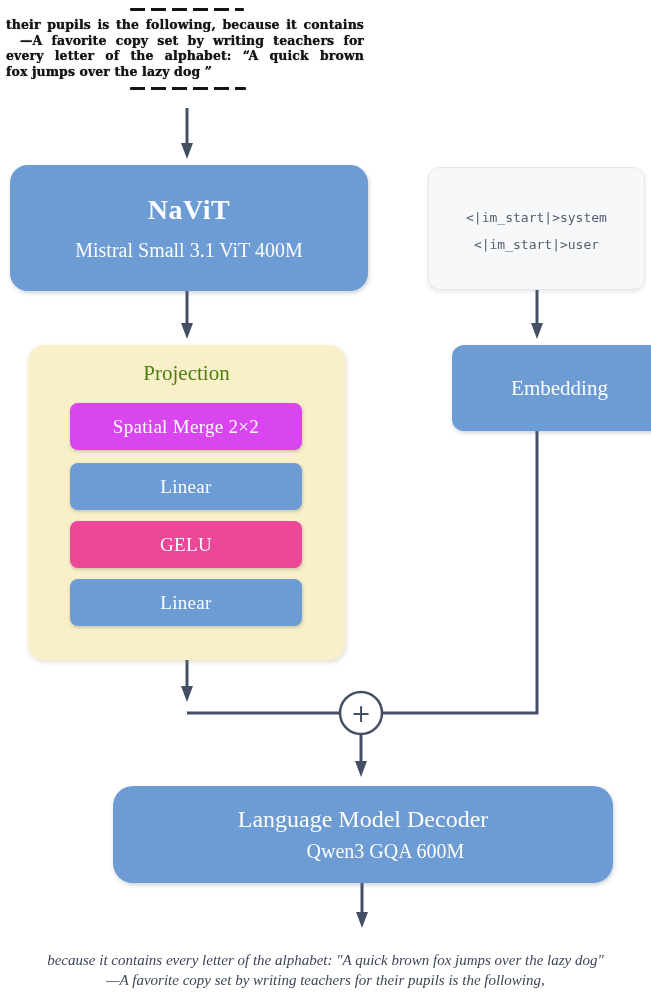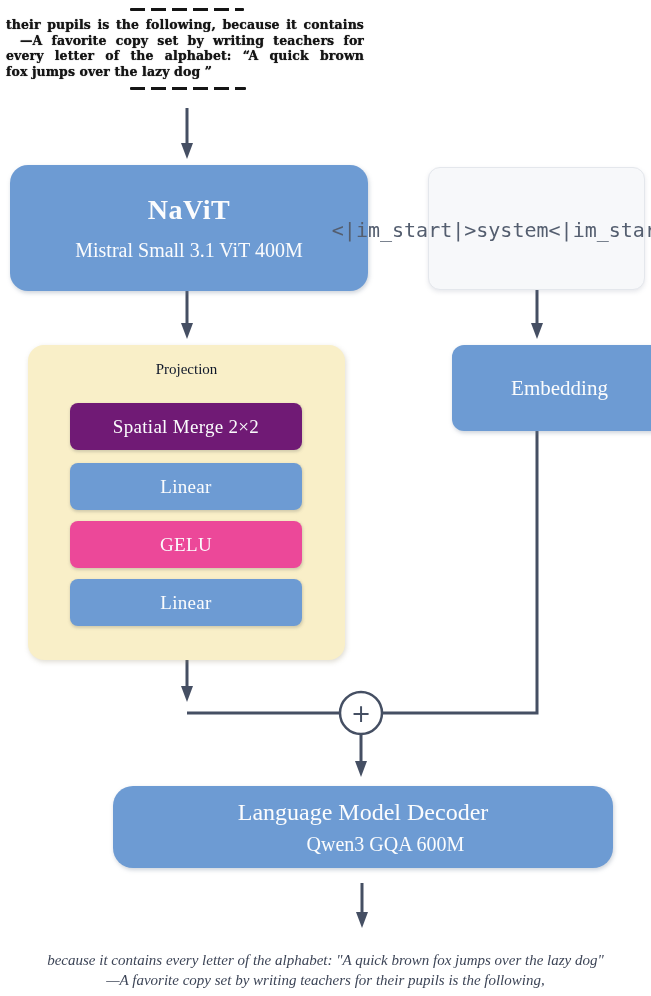--- a/index.html
+++ b/index.html
@@ -34,37 +34,37 @@
 
   
   .bluebox{background:var(--blue);color:var(--box_text);display:flex;flex-direction:column;
     align-items:center;justify-content:center;text-align:center;
     box-shadow:1px 2px 4px rgba(110,125,150,0.35);}
   .navit{left:10px;top:165px;width:358px;height:126px;border-radius:18px;gap:13px;}
   .navit .title{font-size:28px;font-weight:700;letter-spacing:0.5px;}
   .navit .subtitle{font-size:20px;}
   .embedding{left:452px;top:345px;width:215px;height:86px;border-radius:12px;}
   .embedding .label{font-size:21px;}
-  .decoder{left:113px;top:786px;width:500px;height:82px;border-radius:20px;gap:7px;}
+  .decoder{left:113px;top:786px;width:500px;height:97px;border-radius:20px;gap:7px;}
   .decoder .title{font-size:24px;}
   .decoder .subtitle{font-size:20px;margin-left:45px;}
 
   
   .tokens{left:428px;top:167px;width:217px;height:123px;background:var(--token_bg);
     border:1.5px solid var(--token_border);border-radius:12px;
-    display:flex;flex-direction:row;align-items:center;justify-content:center;
+    display:flex;flex-direction:column;align-items:center;justify-content:center;
     box-shadow:0 2px 4px rgba(120,130,150,0.18);
-    font-family:"DejaVu Sans Mono",monospace;font-size:20px;line-height:27px;
+    font-family:"DejaVu Sans Mono",monospace;font-size:13px;line-height:27px;
     color:var(--token_text);padding-top:4px;}
 
   
   .projection{left:28px;top:345px;width:317px;height:315px;background:var(--yellow);
     border-radius:16px;box-shadow:1px 2px 5px rgba(150,140,110,0.3);}
   .projection .title{position:absolute;left:0;top:16px;width:100%;text-align:center;
-    color:#0f172a;font-size:15px;}
+    color:#4d7c0f;font-size:21px;}
   .layer{position:absolute;left:42px;width:232px;height:47px;border-radius:8px;
     display:flex;align-items:center;justify-content:center;color:var(--box_text);
     font-size:19px;letter-spacing:0.3px;box-shadow:0.5px 1.5px 3px rgba(120,120,110,0.3);}
   .layer-0{top:58px;} .layer-1{top:118px;} .layer-2{top:176px;} .layer-3{top:234px;}
 
   
   .caption{left:0;top:950px;width:651px;text-align:center;color:var(--caption_text);
     font-style:italic;font-size:15px;line-height:20px;}
   .caption div{white-space:nowrap;}
 </style>
@@ -114,21 +114,21 @@
     <div class="subtitle">Mistral Small 3.1 ViT 400M</div>
   </div>
 
   <div class="box tokens">
     <div>&lt;|im_start|&gt;system</div>
     <div>&lt;|im_start|&gt;user</div>
   </div>
 
   <div class="box projection">
     <div class="title">Projection</div>
-    <div class="layer layer-0" style="background: #701a75;">Spatial Merge 2×2</div>
+    <div class="layer layer-0" style="background: #d946ef;">Spatial Merge 2×2</div>
     <div class="layer layer-1" style="background: rgb(109, 155, 211);">Linear</div>
     <div class="layer layer-2" style="background: #ec4899;">GELU</div>
     <div class="layer layer-3" style="background: rgb(109, 155, 211);">Linear</div>
   </div>
 
   <div class="box bluebox embedding">
     <div class="label">Embedding</div>
   </div>
 
   <div class="box bluebox decoder">

